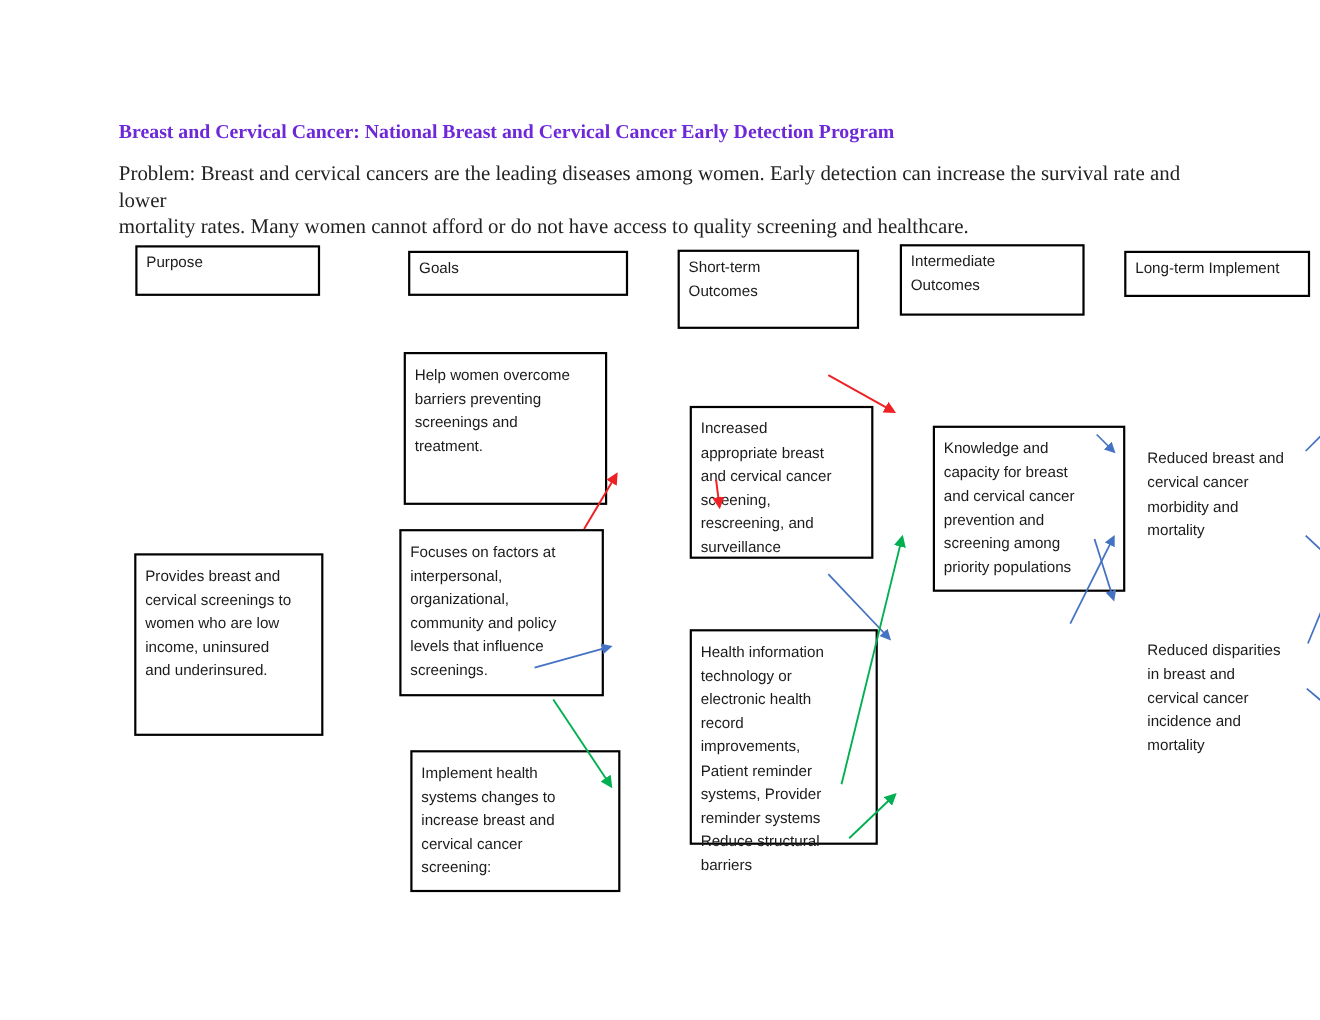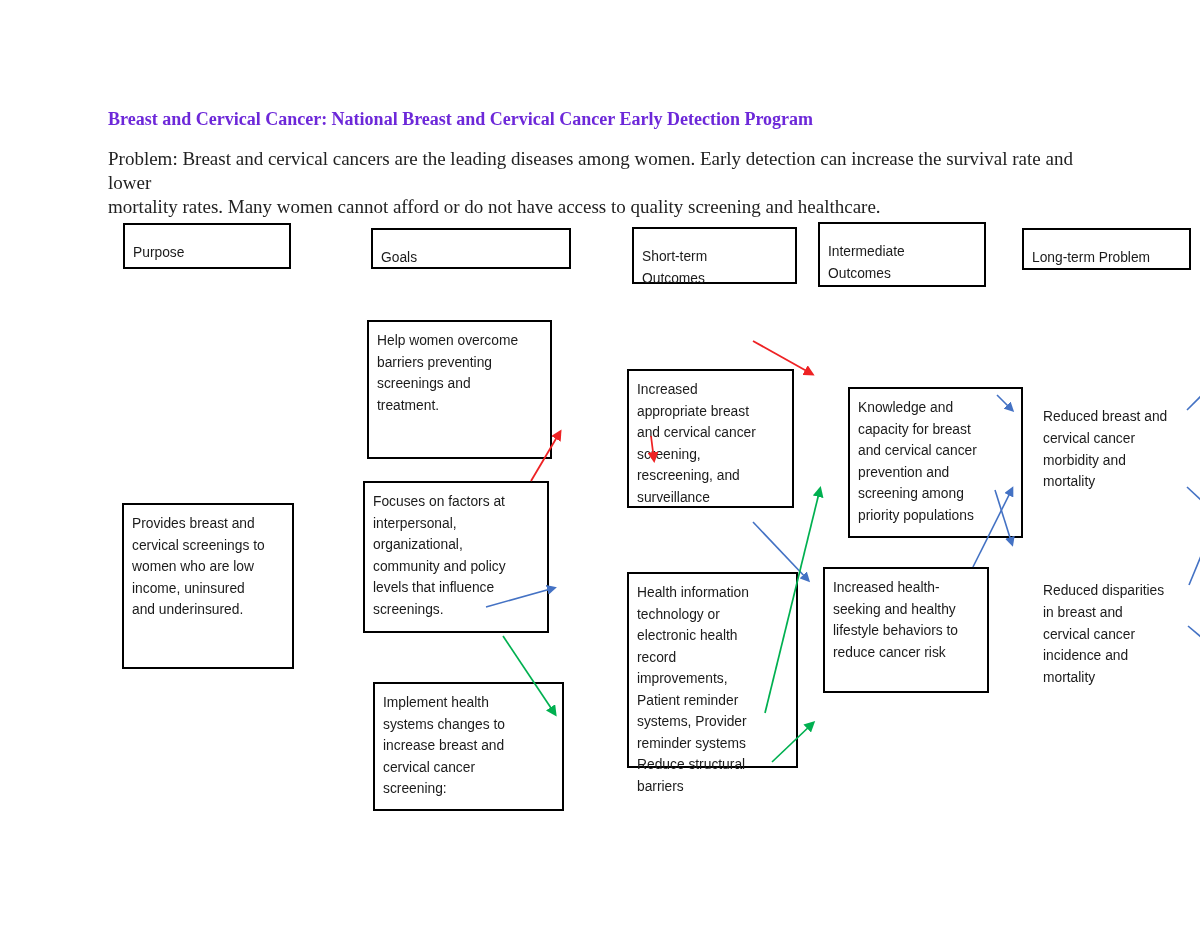--- a/index.html
+++ b/index.html
@@ -5,27 +5,27 @@
   html,body{margin:0;padding:0;background:#ffffff;}
   #page{position:relative;width:1200px;height:927px;background:#ffffff;overflow:hidden;
         font-family:"Liberation Sans",sans-serif;color:#1b1b1b;}
   .doc-title{position:absolute;left:108px;top:109px;width:1000px;
              font-family:"Liberation Serif",serif;font-weight:bold;font-size:18px;color:#6d28d9;}
   .doc-problem{position:absolute;left:108px;top:147px;width:1010px;
                font-family:"Liberation Serif",serif;font-size:19px;line-height:24px;color:#222;
                white-space:pre-line;}
   .hbox,.cbox{position:absolute;border:2px solid #000;background:#fff;box-sizing:border-box;
               font-size:13.8px;line-height:21.5px;color:#1b1b1b;white-space:pre-line;}
-  .hbox{padding:17px 8px;}
+  .hbox{padding:3px 8px;}
   .cbox{padding:8px 8px;}
   .freetext{position:absolute;font-size:13.8px;line-height:21.8px;color:#1b1b1b;white-space:pre-line;}
   
   #hb-purpose{left:123px;top:223px;width:168px;height:46px;}
   #hb-goals{left:371px;top:228px;width:200px;height:41px;}
-  #hb-short{left:616px;top:227px;width:165px;height:57px;margin-left:16px;}
+  #hb-short{left:616px;top:227px;width:165px;height:72px;}
   #hb-intermediate{left:818px;top:222px;width:168px;height:65px;}
   #hb-long{left:1022px;top:228px;width:169px;height:42px;}
   
   #bx-purpose{left:122px;top:503px;width:172px;height:166px;}
   #bx-goals1{left:367px;top:320px;width:185px;height:139px;}
   #bx-goals2{left:363px;top:481px;width:186px;height:152px;}
   #bx-goals3{left:373px;top:682px;width:191px;height:129px;}
   #bx-st1{left:627px;top:369px;width:167px;height:139px;}
   #bx-st2{left:627px;top:572px;width:171px;height:196px;}
   #bx-int1{left:823px;top:387px;width:175px;height:151px;margin-left:25px;}
@@ -42,21 +42,21 @@
   <div class="doc-title">Breast and Cervical Cancer: National Breast and Cervical Cancer Early Detection Program</div>
   <div class="doc-problem">Problem: Breast and cervical cancers are the leading diseases among women. Early detection can increase the survival rate and lower
 mortality rates. Many women cannot afford or do not have access to quality screening and healthcare.</div>
 
   <div class="hbox" id="hb-purpose">Purpose</div>
   <div class="hbox" id="hb-goals">Goals</div>
   <div class="hbox" id="hb-short">Short-term
 Outcomes</div>
   <div class="hbox" id="hb-intermediate">Intermediate
 Outcomes</div>
-  <div class="hbox" id="hb-long">Long-term Problem</div>
+  <div class="hbox" id="hb-long">Long-term Implement</div>
 
   <div class="cbox" id="bx-purpose">Provides breast and
 cervical screenings to
 women who are low
 income, uninsured
 and underinsured.</div>
   <div class="cbox" id="bx-goals1">Help women overcome
 barriers preventing
 screenings and
 treatment.</div>
@@ -86,24 +86,20 @@
 systems, Provider
 reminder systems
 Reduce structural
 barriers</div>
   <div class="cbox" id="bx-int1">Knowledge and
 capacity for breast
 and cervical cancer
 prevention and
 screening among
 priority populations</div>
-  <div class="cbox" id="bx-int2">Increased health-
-seeking and healthy
-lifestyle behaviors to
-reduce cancer risk</div>
   <div class="freetext" id="tx-lt1">Reduced breast and
 cervical cancer
 morbidity and
 mortality</div>
   <div class="freetext" id="tx-lt2">Reduced disparities
 in breast and
 cervical cancer
 incidence and
 mortality</div>
 

